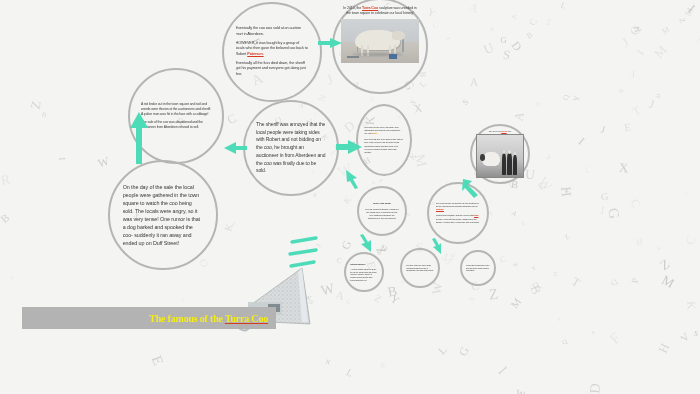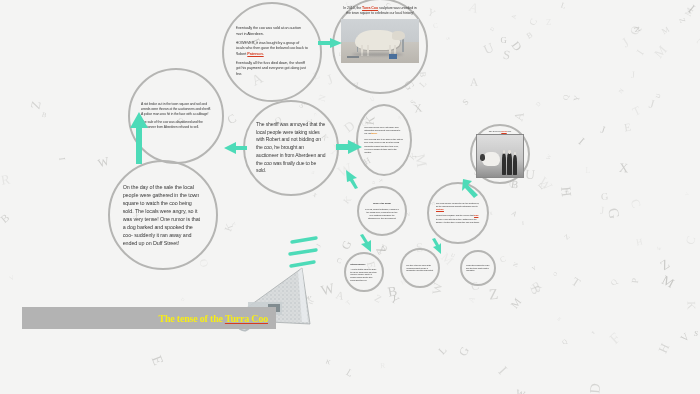--- a/index.html
+++ b/index.html
@@ -577,16 +577,16 @@
   </svg>
   <svg class="arrow" style="left:286px; top:236px; width:36px; height:40px;" viewBox="0 0 36 40">
     <g stroke="#4ddbb8" stroke-width="3.4" stroke-linecap="round">
       <line x1="6" y1="6" x2="30" y2="2"></line>
       <line x1="4" y1="18" x2="30" y2="14"></line>
       <line x1="5" y1="30" x2="28" y2="26"></line>
     </g>
   </svg>
 
   <div id="title-banner">
-    <span class="t"><span>The tense of the </span><u>Turra Coo</u></span>
+    <span class="t"><span>The famous of the </span><u>Turra Coo</u></span>
   </div>
 
 </div>
 
 </body></html>

